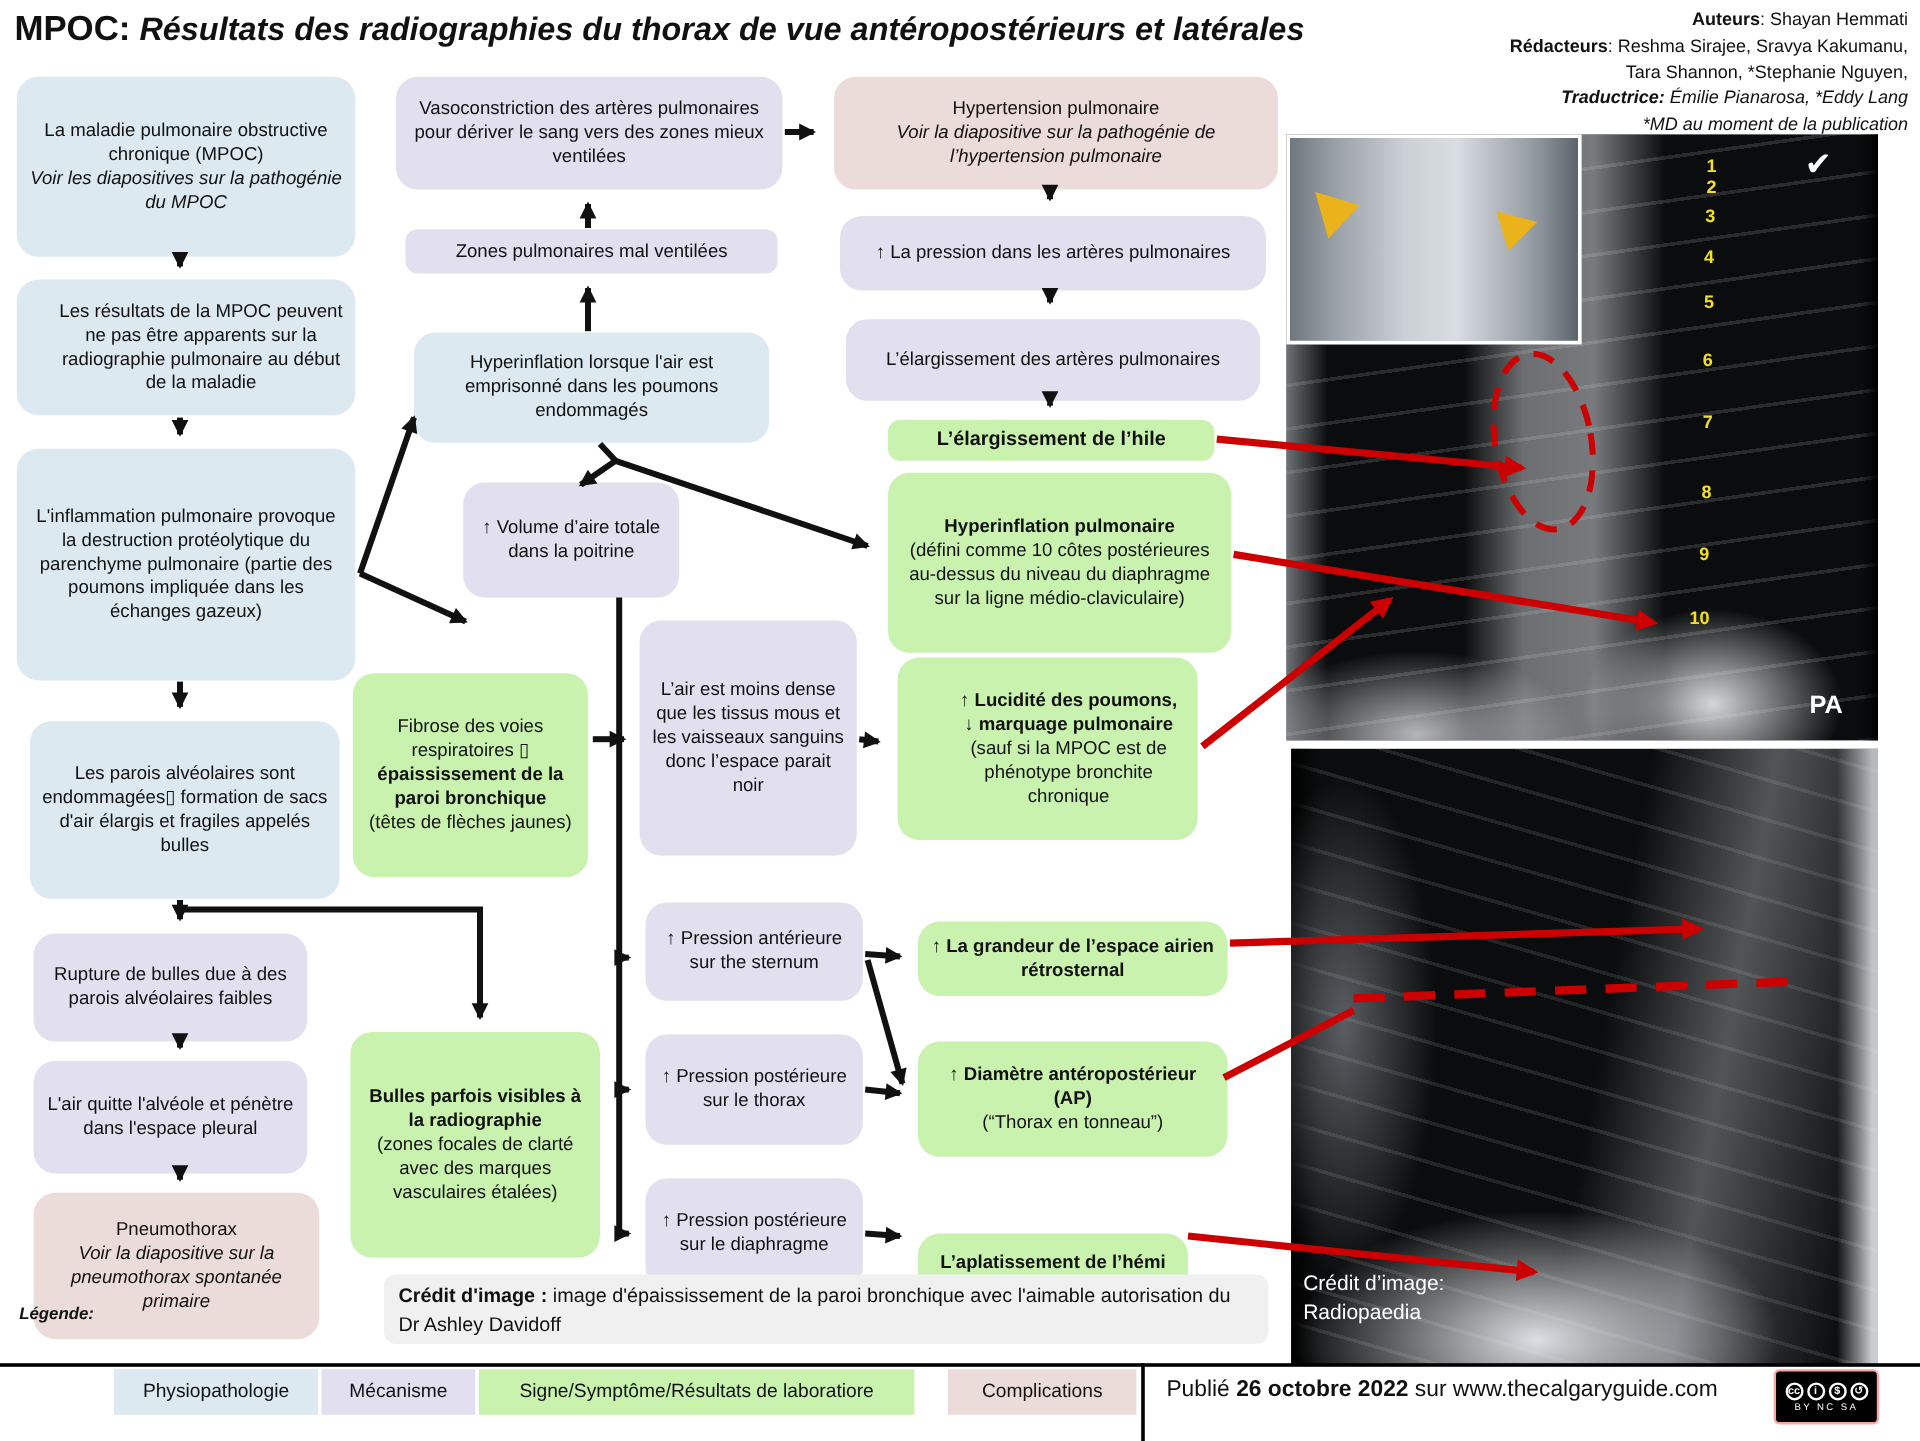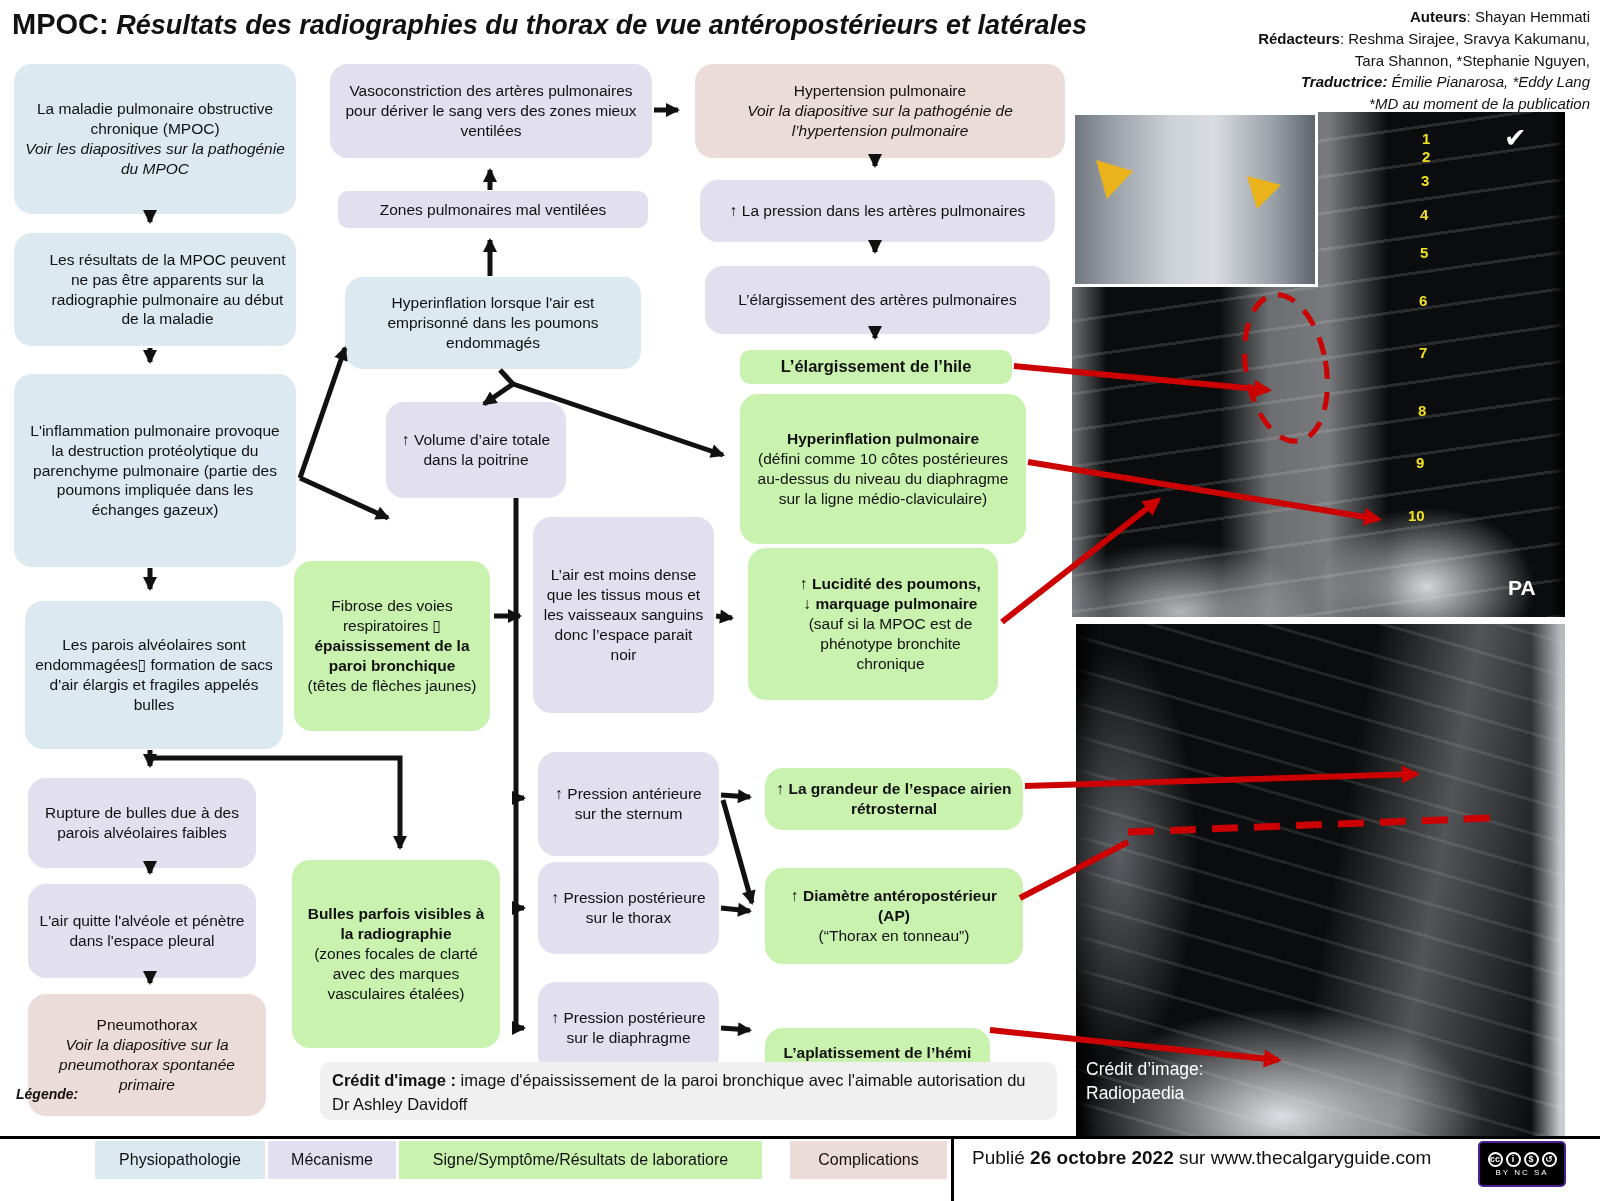--- a/index.html
+++ b/index.html
@@ -50,21 +50,21 @@
   #checkmark{position:absolute;left:1504px;top:122px;color:#fff;font-size:27px;font-weight:bold;}
   #lat-credit{position:absolute;left:1086px;top:1058px;color:#fff;font-size:17.5px;line-height:1.35;}
   
   #credit-box{position:absolute;left:320px;top:1062px;width:737px;height:58px;background:#f0f0f0;
      border-radius:10px;font-size:16.5px;line-height:1.45;padding:7px 12px;box-sizing:border-box;text-align:left;}
   #hrule{position:absolute;left:0;top:1136px;width:1600px;height:3px;background:#000;}
   #vrule{position:absolute;left:951px;top:1136px;width:3px;height:65px;background:#000;}
   #legend-label{position:absolute;left:16px;top:1086px;font-weight:bold;font-size:14px;font-style:italic;}
   .chip{position:absolute;top:1141px;height:38px;display:flex;align-items:center;justify-content:center;font-size:16px;}
   #footer-pub{position:absolute;left:972px;top:1147px;font-size:19px;}
-  #cc-badge{position:absolute;left:1478px;top:1141px;width:88px;height:46px;background:#000;border:2px solid #4c1d95;
+  #cc-badge{position:absolute;left:1478px;top:1141px;width:88px;height:46px;background:#000;border:2px solid #fca5a5;
      border-radius:5px;box-sizing:border-box;display:flex;flex-direction:column;align-items:center;justify-content:center;}
   #cc-badge .circles{display:flex;gap:3px;}
   #cc-badge .c{width:15px;height:15px;border-radius:50%;border:2px solid #fff;color:#fff;font-size:9px;
      display:flex;align-items:center;justify-content:center;font-weight:bold;box-sizing:border-box;}
   #cc-badge .small{color:#fff;font-size:8px;letter-spacing:2px;margin-top:1px;}
   
   #arrows{position:absolute;left:0;top:0;pointer-events:none;}
 </style>
 </head>
 <body>
@@ -126,21 +126,21 @@
     <span>(têtes de flèches jaunes)</span></div>
   </div>
   <div class="bx green" style="left:292px;top:860px;width:208px;height:188px;">
     <div><span class="bd">Bulles parfois visibles à la radiographie</span><br>
     <span>(zones focales de clarté avec des marques vasculaires étalées)</span></div>
   </div>
 
   <div class="bx purple" style="left:533px;top:517px;width:181px;height:196px;">
     <span>L’air est moins dense que les tissus mous et les vaisseaux sanguins donc l’espace parait noir</span>
   </div>
-  <div class="bx purple" style="left:538px;top:752px;width:181px;height:104px;">
+  <div class="bx purple" style="left:538px;top:752px;width:181px;height:82px;">
     <span>↑ Pression antérieure sur the sternum</span>
   </div>
   <div class="bx purple" style="left:538px;top:862px;width:181px;height:92px;">
     <span>↑ Pression postérieure sur le thorax</span>
   </div>
   <div class="bx purple" style="left:538px;top:982px;width:181px;height:92px;">
     <span>↑ Pression postérieure sur le diaphragme</span>
   </div>
 
   <div class="bx pink" style="left:695px;top:64px;width:370px;height:94px;">

